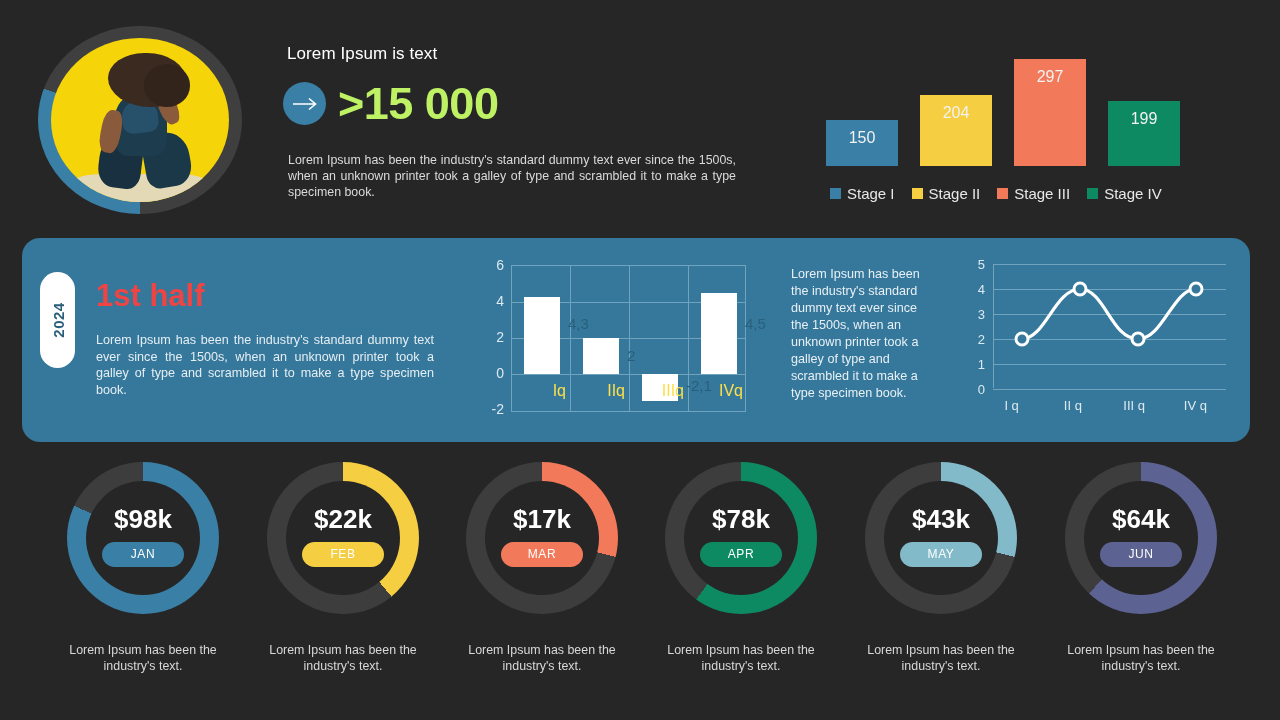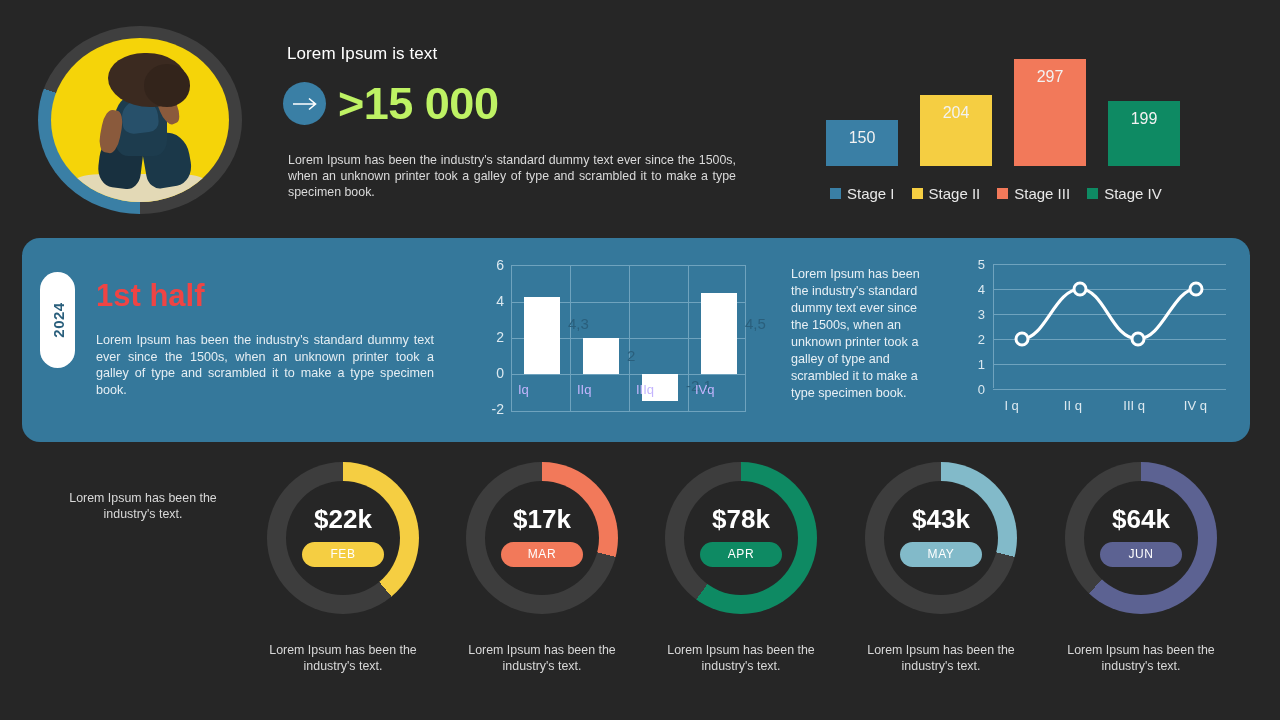--- a/index.html
+++ b/index.html
@@ -74,21 +74,21 @@
 
   
   .colchart { position: absolute; left: 474px; top: 260px; width: 272px; height: 152px; }
   .cc-ylabels { position: absolute; left: 0; top: 0; width: 34px; height: 152px; }
   .cc-ylabels span { position: absolute; right: 4px; font-size: 14px; color: #DCE9F0; transform: translateY(-50%); }
   .cc-plot { position: absolute; left: 37px; top: 5px; right: 0; bottom: 0; border: 1px solid #6FA3BE; }
   .cc-hline { position: absolute; left: 0; right: 0; height: 1px; background: #6FA3BE; }
   .cc-vline { position: absolute; top: 0; bottom: 0; width: 1px; background: #6FA3BE; }
   .cc-bar { position: absolute; background: #FFFFFF; }
   .cc-bar .lbl { position: absolute; left: 12px; right: 0; font-size: 15px; color: #2A5F7C; margin-left: 32px; }
-  .cc-cat { position: absolute; font-size: 13px; color: #c4b5fd; text-align: left; }
+  .cc-cat { position: absolute; font-size: 16px; color: #fde047; text-align: right; }
 
   
   .panel-p2 { position: absolute; left: 791px; top: 266px; width: 140px; font-size: 12.6px; line-height: 17px; color: #E8F0F5; }
 
   
   .linechart { position: absolute; left: 965px; top: 260px; width: 265px; height: 155px; }
   .lc-ylabels { position: absolute; left: 0; top: 0; width: 22px; height: 128px; }
   .lc-ylabels span { position: absolute; right: 2px; font-size: 13px; color: #DCE9F0; transform: translateY(-50%); }
   .lc-plot { position: absolute; left: 28px; top: 4px; right: 4px; height: 124px; }
   .lc-grid { position: absolute; left: 0; right: 0; height: 1px; background: #6FA3BE; }
@@ -245,20 +245,25 @@
       <span>I q</span>
       <span>II q</span>
       <span>III q</span>
       <span>IV q</span>
     </div>
   </div>
 
   <div class="donuts">
 
     <div class="donut-card" style="left:43px">
+      <div class="donut" style="background:conic-gradient(#3A7FA5 0% 82%, #3D3D3D 82% 100%)">
+        <div class="donut-hole"></div>
+        <div class="donut-val">$98k</div>
+        <div class="donut-tag" style="background:#3A7FA5">JAN</div>
+      </div>
       <div class="donut-cap">Lorem Ipsum has been the industry's text.</div>
     </div>
 
     <div class="donut-card" style="left:243px">
       <div class="donut" style="background:conic-gradient(#F5CE42 0% 39%, #3D3D3D 39% 100%)">
         <div class="donut-hole"></div>
         <div class="donut-val">$22k</div>
         <div class="donut-tag" style="background:#F5CE42">FEB</div>
       </div>
       <div class="donut-cap">Lorem Ipsum has been the industry's text.</div>

